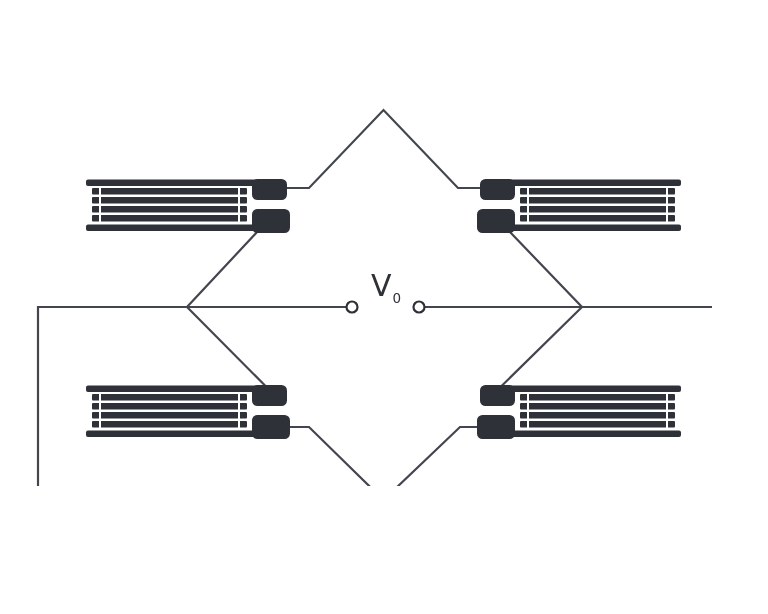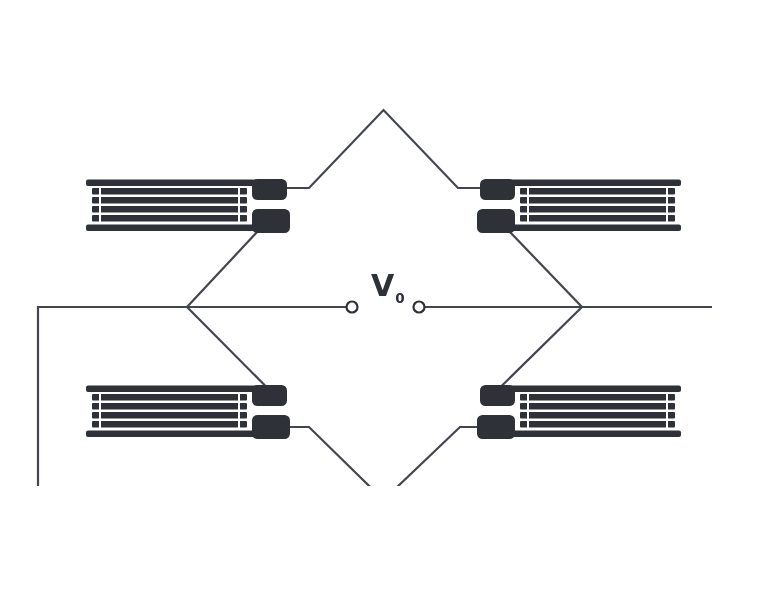--- a/index.html
+++ b/index.html
@@ -2,21 +2,20 @@
 <html style="--ink: #2e3138; --wire: #43464e; --background: #ffffff;"><head>
 <meta charset="utf-8">
 <style>
   html,body{margin:0;padding:0;background:#fff;}
   #canvas{
     position:relative;
     width:768px;height:486px;
     background:var(--background,#ffffff);
     overflow:hidden;
     font-family:"DejaVu Sans",sans-serif;
-    font-weight:bold;
   }
   svg{display:block;}
   .wire{
     stroke:var(--wire,#43464e);
     stroke-width:2.2;
     fill:none;
     stroke-linejoin:miter;
     stroke-linecap:butt;
   }
   .ink{fill:var(--ink,#2e3138);}

